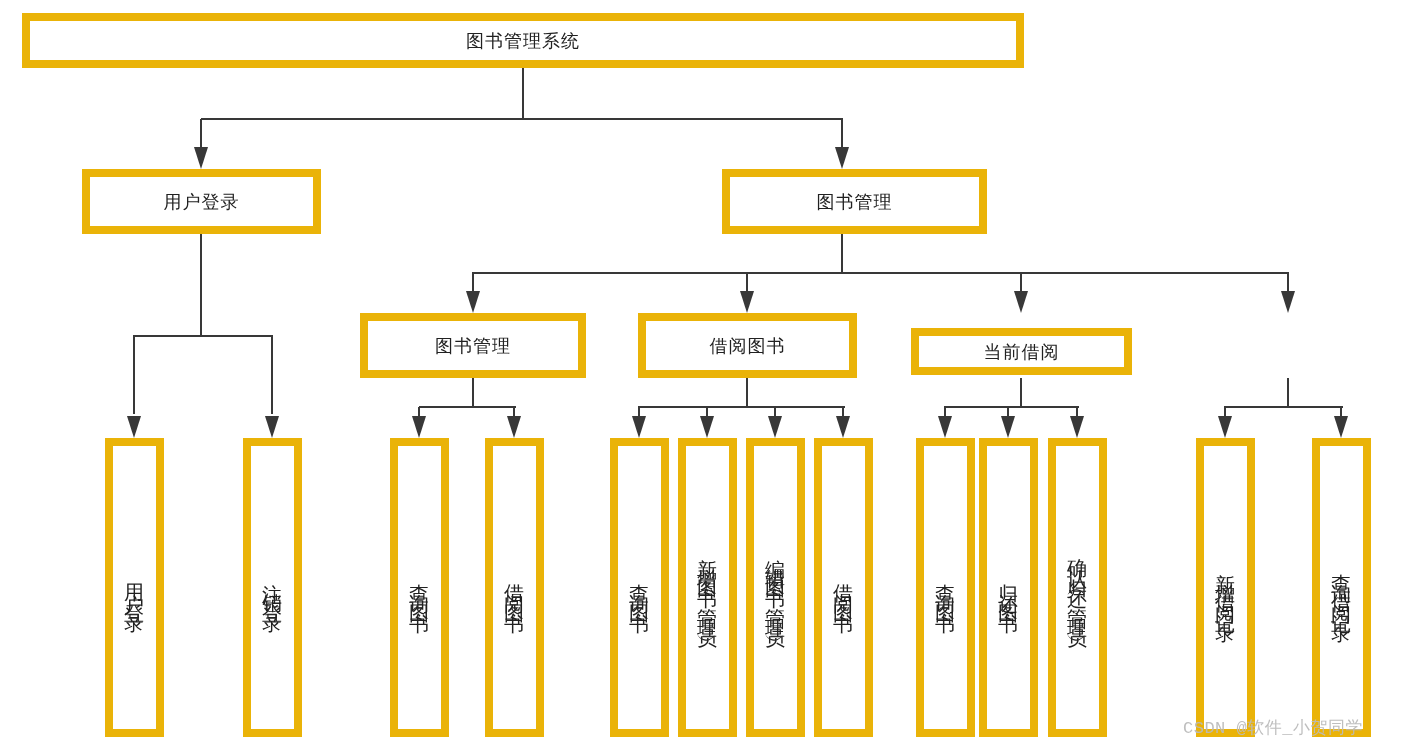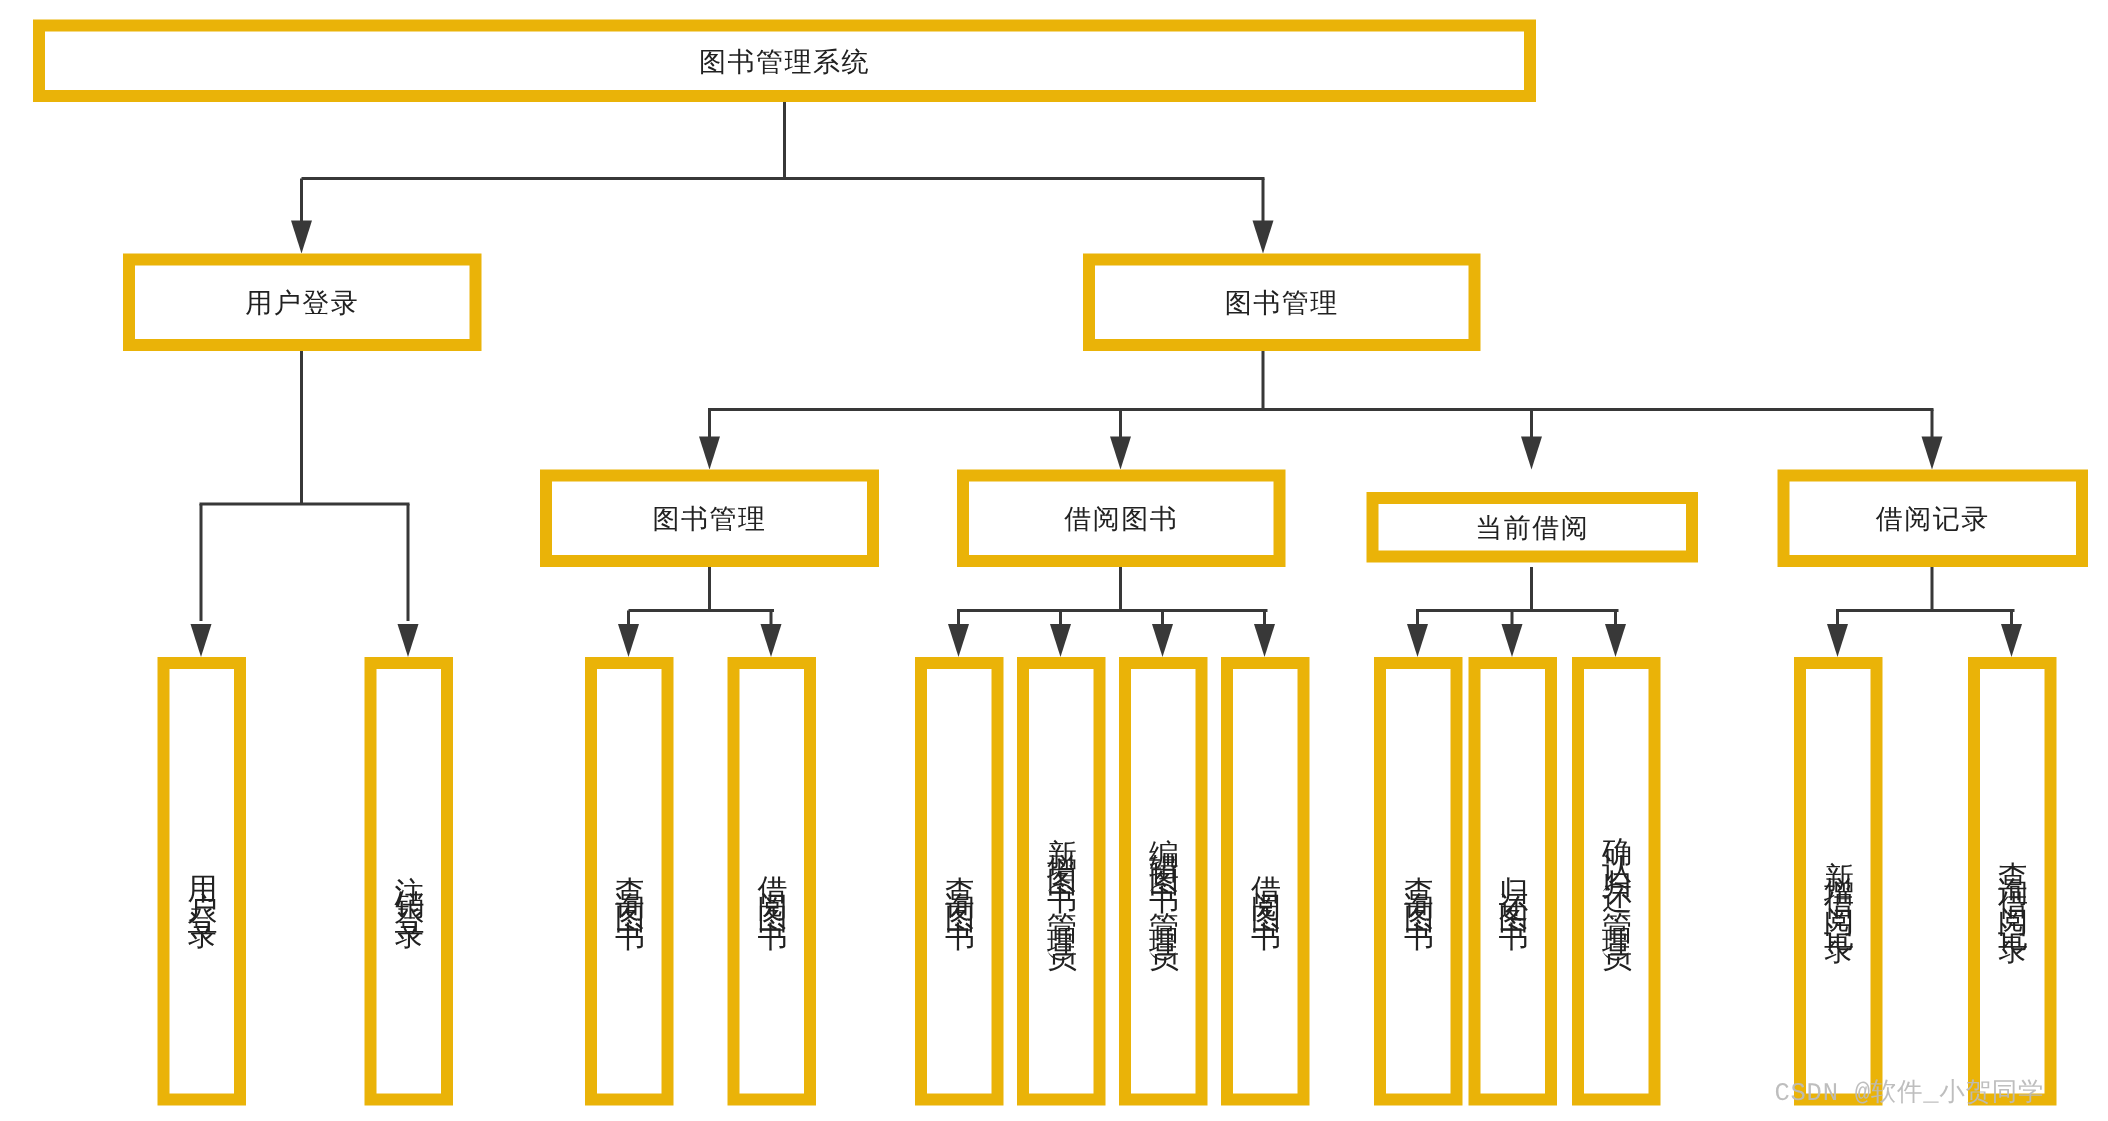--- a/index.html
+++ b/index.html
@@ -42,23 +42,20 @@
   </div>
 
   <div class="node" style="left:360px;top:313px;width:226px;height:65px">
     <span class="lbl">图书管理</span>
   </div>
   <div class="node" style="left:638px;top:313px;width:219px;height:65px">
     <span class="lbl">借阅图书</span>
   </div>
   <div class="node" style="left:911px;top:328px;width:221px;height:47px">
     <span class="lbl">当前借阅</span>
-  </div>
-  <div class="node" style="left:1185px;top:313px;width:207px;height:65px">
-    <span class="lbl">借阅记录</span>
   </div>
 
   <div class="node leaf" style="left:105px;top:438px;width:59px;height:299px">
     <span class="vtext">用户登录</span>
   </div>
   <div class="node leaf" style="left:243px;top:438px;width:59px;height:299px">
     <span class="vtext">注销登录</span>
   </div>
   <div class="node leaf" style="left:390px;top:438px;width:59px;height:299px">
     <span class="vtext">查询图书</span>

